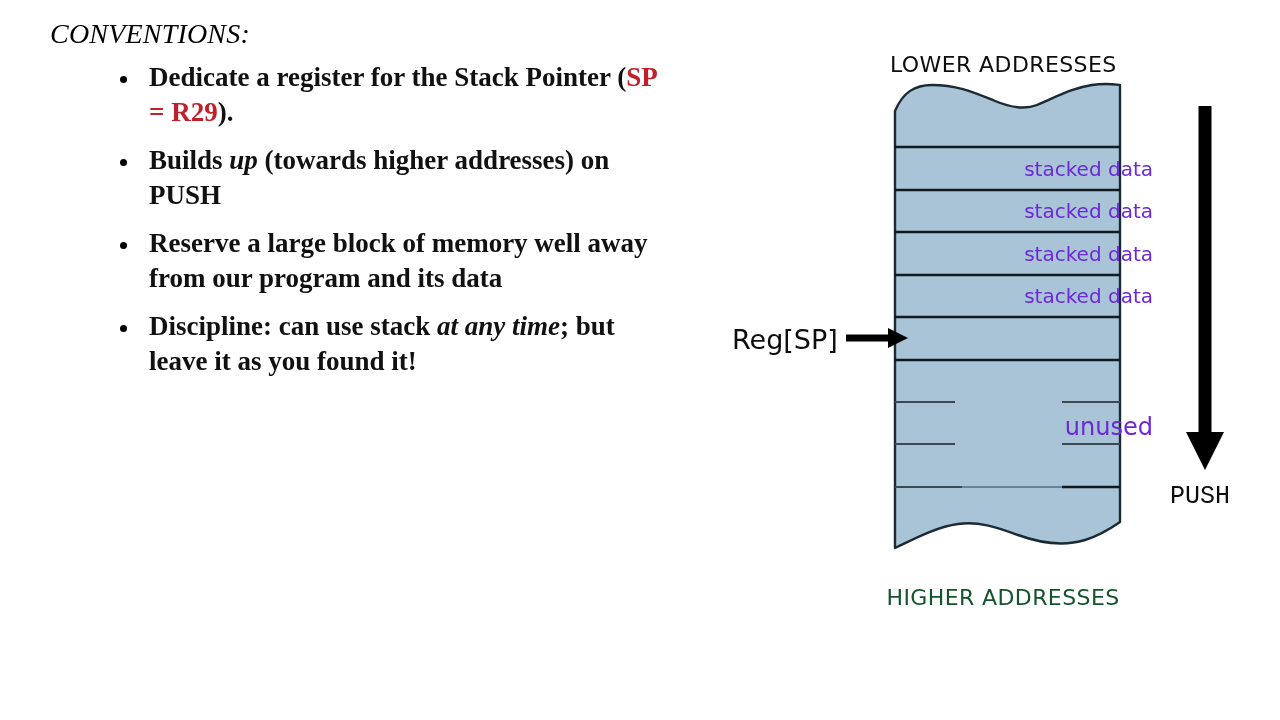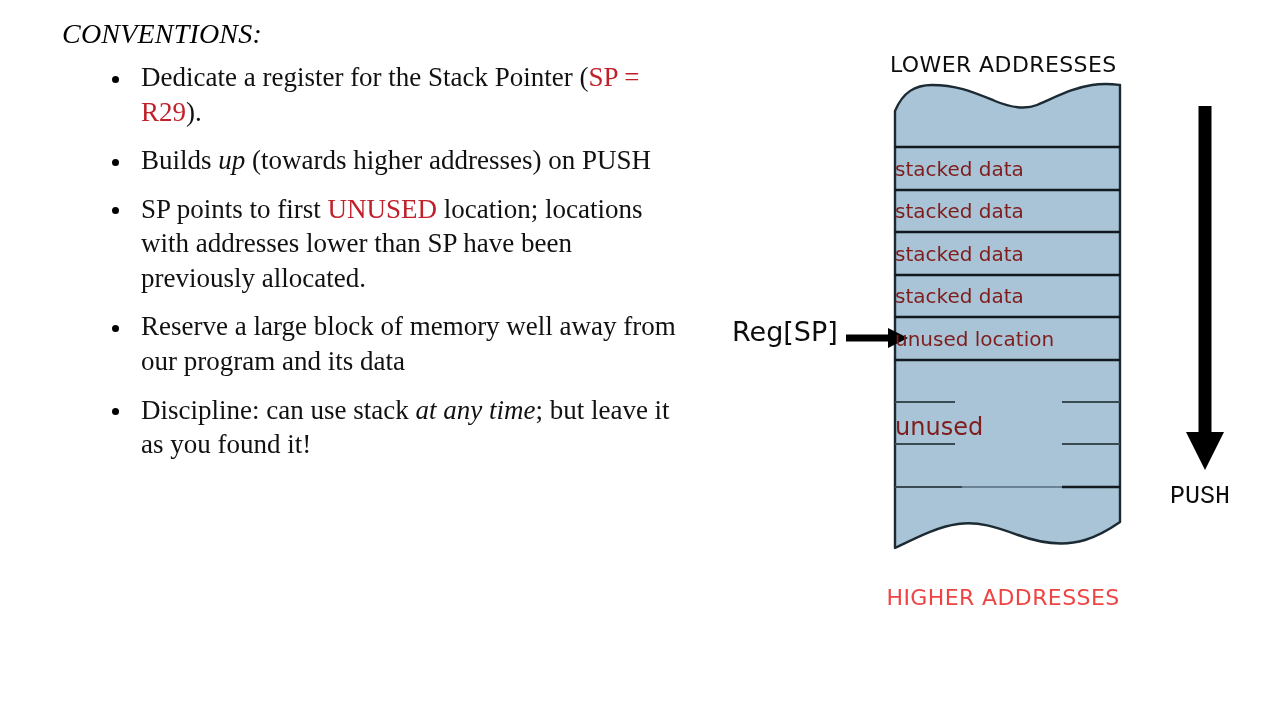--- a/index.html
+++ b/index.html
@@ -23,27 +23,28 @@
     top: 18px;
     width: 640px;
   }
   #conventions-title {
     font-family: "Liberation Serif", "DejaVu Serif", serif;
     font-style: italic;
     font-size: 28px;
     color: #000000;
     line-height: 1.15;
     letter-spacing: 0.2px;
-    margin: 0 0 10px 16px;
+    margin: 0 0 10px 4px;
     white-space: nowrap;
   }
   #bullet-list {
     list-style: none;
-    margin: 0;
+    margin: 8px;
     padding: 0;
+    font-weight: bold;
   }
   .bullet-item {
     position: relative;
     padding-left: 95px;
     font-size: 27px;
     line-height: 1.28;
     color: #111111;
     margin-bottom: 14px;
     max-width: 610px;
   }
@@ -80,47 +81,47 @@
     white-space: nowrap;
   }
   #label-higher {
     position: absolute;
     left: 178px;
     top: 585px;
     width: 250px;
     text-align: center;
     font-size: 22px;
     letter-spacing: 0.4px;
-    color: #ef4444;
+    color: #14532d;
     white-space: nowrap;
   }
 
   #stack-svg {
     position: absolute;
     left: 0;
     top: 0;
     width: 580px;
     height: 720px;
   }
 
   .cell-label {
     position: absolute;
     width: 258px;
     left: 195px;
-    text-align: left;
+    text-align: right;
     font-size: 20px;
-    color: #7f1d1d;
+    color: #6d28d9;
     font-family: "DejaVu Sans", "Liberation Sans", sans-serif;
     pointer-events: none;
   }
 
   #reg-sp-label {
     position: absolute;
     left: 32px;
-    top: 316px;
+    top: 324px;
     font-size: 27px;
     color: #0d0d0d;
     font-family: "DejaVu Sans", "Liberation Sans", sans-serif;
     white-space: nowrap;
   }
 
   #push-label {
     position: absolute;
     left: 440px;
     top: 482px;
@@ -135,21 +136,20 @@
 </head>
 <body>
 
 <div id="slide">
 
   <div id="text-col">
     <div id="conventions-title">CONVENTIONS:</div>
     <ul id="bullet-list">
         <li class="bullet-item"><span class="bullet-dot"></span><span class="bullet-text"><span>Dedicate a register for the Stack Pointer (</span><span class="hl">SP = R29</span><span>).</span></span></li>
         <li class="bullet-item"><span class="bullet-dot"></span><span class="bullet-text"><span>Builds </span><span class="em">up</span><span> (towards higher addresses) on PUSH</span></span></li>
-        <li class="bullet-item"><span class="bullet-dot"></span><span class="bullet-text"><span>SP points to first </span><span class="hl">UNUSED</span><span> location; locations with addresses lower than SP have been previously allocated.</span></span></li>
         <li class="bullet-item"><span class="bullet-dot"></span><span class="bullet-text"><span>Reserve a large block of memory well away from our program and its data</span></span></li>
         <li class="bullet-item"><span class="bullet-dot"></span><span class="bullet-text"><span>Discipline: can use stack </span><span class="em">at any time</span><span>; but leave it as you found it!</span></span></li>
       </ul>
   </div>
 
   <div id="diagram">
 
     <div id="label-lower">LOWER ADDRESSES</div>
 
     <svg id="stack-svg" viewBox="0 0 580 720">
@@ -192,20 +192,19 @@
       <g>
         <line x1="505" y1="106" x2="505" y2="438" stroke="#000000" stroke-width="13"></line>
         <polygon points="486,432 524,432 505,470" fill="#000000"></polygon>
       </g>
     </svg>
 
     <div class="cell-label" style="top:157px;">stacked data</div>
     <div class="cell-label" style="top:199px;">stacked data</div>
     <div class="cell-label" style="top:242px;">stacked data</div>
     <div class="cell-label" style="top:284px;">stacked data</div>
-    <div class="cell-label" style="top:327px;">unused location</div>
     <div class="cell-label" style="top:413px;font-size:24px;">unused</div>
 
     <div id="reg-sp-label">Reg[SP]</div>
     <div id="push-label">PUSH</div>
     <div id="label-higher">HIGHER ADDRESSES</div>
   </div>
 </div>
 
 </body></html>

